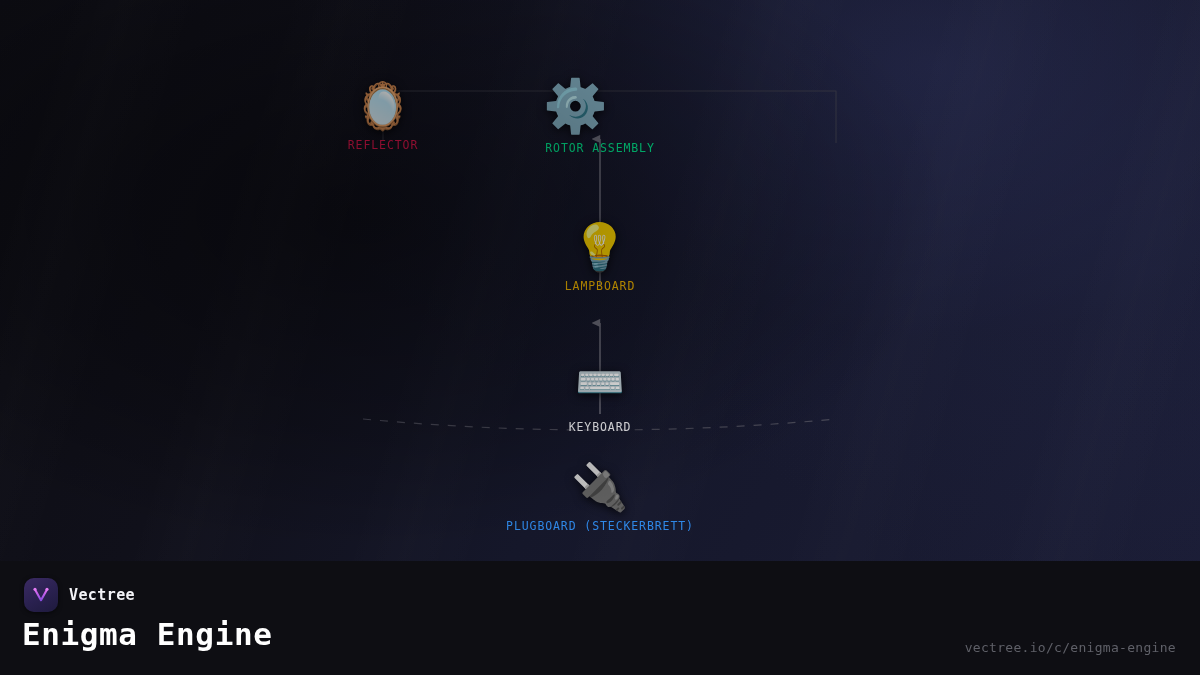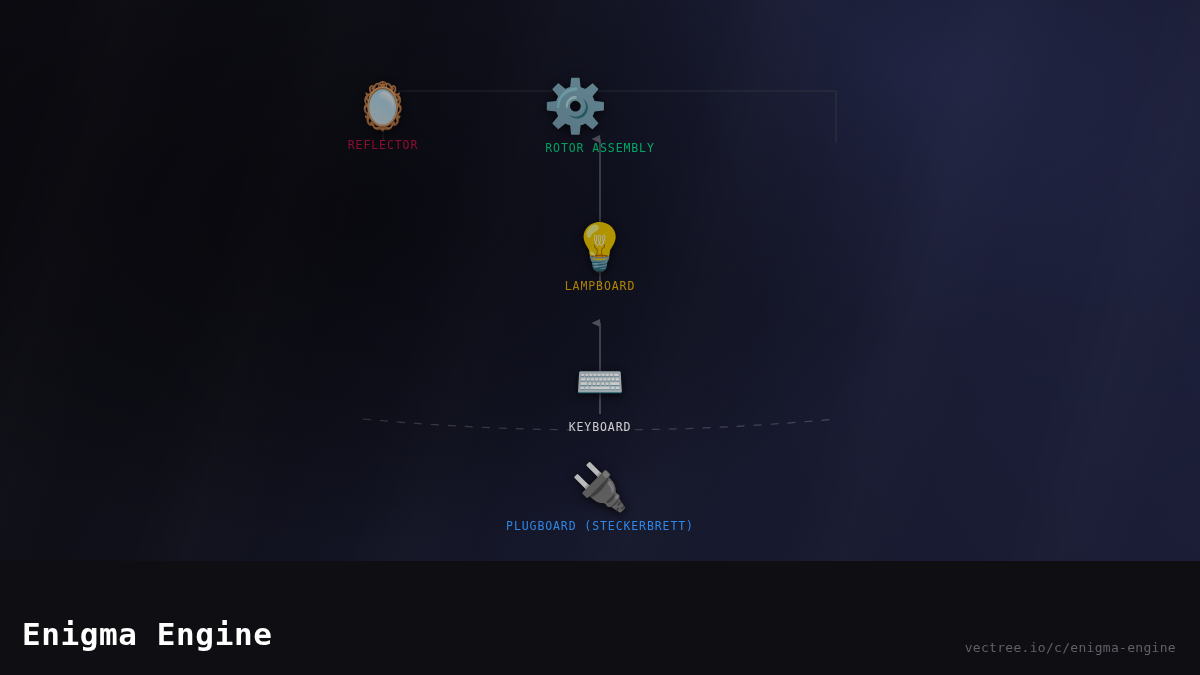--- a/index.html
+++ b/index.html
@@ -141,20 +141,36 @@
 
     <div class="node" style="left:600px; top:498px;">
       <div class="glyph" style="font-size:46px;">🔌</div>
       <div class="label" style="color:#2f88e8;">PLUGBOARD (STECKERBRETT)</div>
     </div>
 
   </div>
 
   <div id="footer">
 
+    <div id="brand-row">
+      <div id="logo-mark">
+        <svg width="22" height="22" viewBox="0 0 22 22" xmlns="http://www.w3.org/2000/svg">
+          <defs>
+            <linearGradient id="vg" x1="0" y1="0" x2="0" y2="1">
+              <stop offset="0%" stop-color="#e06cf0"></stop>
+              <stop offset="100%" stop-color="#8a4ce0"></stop>
+            </linearGradient>
+          </defs>
+          <path d="M5.4 6.2 L11 16.2 L16.6 6.2" fill="none" stroke="url(#vg)" stroke-width="2.1" stroke-linecap="round" stroke-linejoin="round"></path>
+          <circle cx="5.0" cy="5.3" r="1.55" fill="#e67cf5"></circle>
+          <circle cx="17.0" cy="5.3" r="1.55" fill="#e67cf5"></circle>
+        </svg>
+      </div>
+      <div id="brand-name">Vectree</div>
+    </div>
 
     <div id="page-title">Enigma Engine</div>
 
     <div id="footer-url">vectree.io/c/enigma-engine</div>
 
   </div>
 
 </div>
 
 </body></html>

